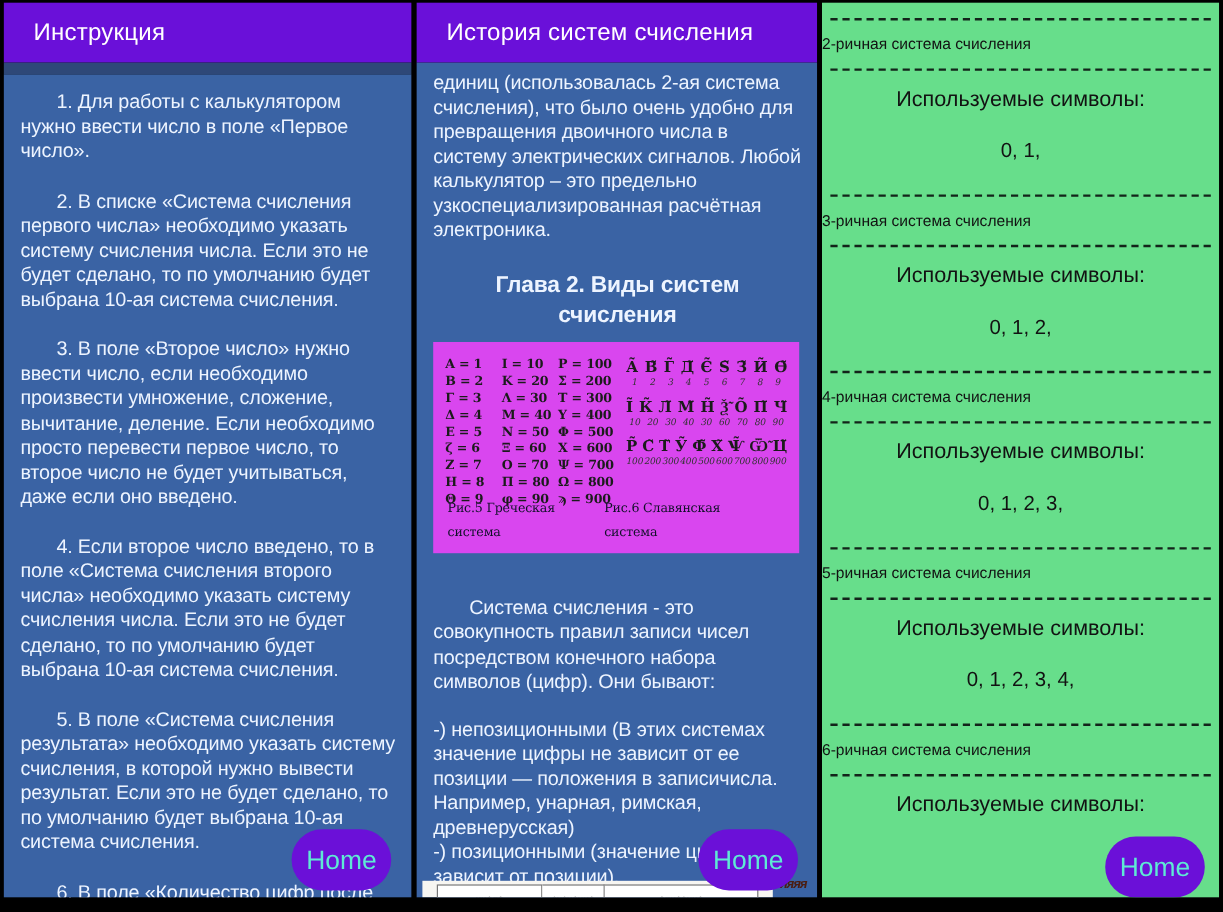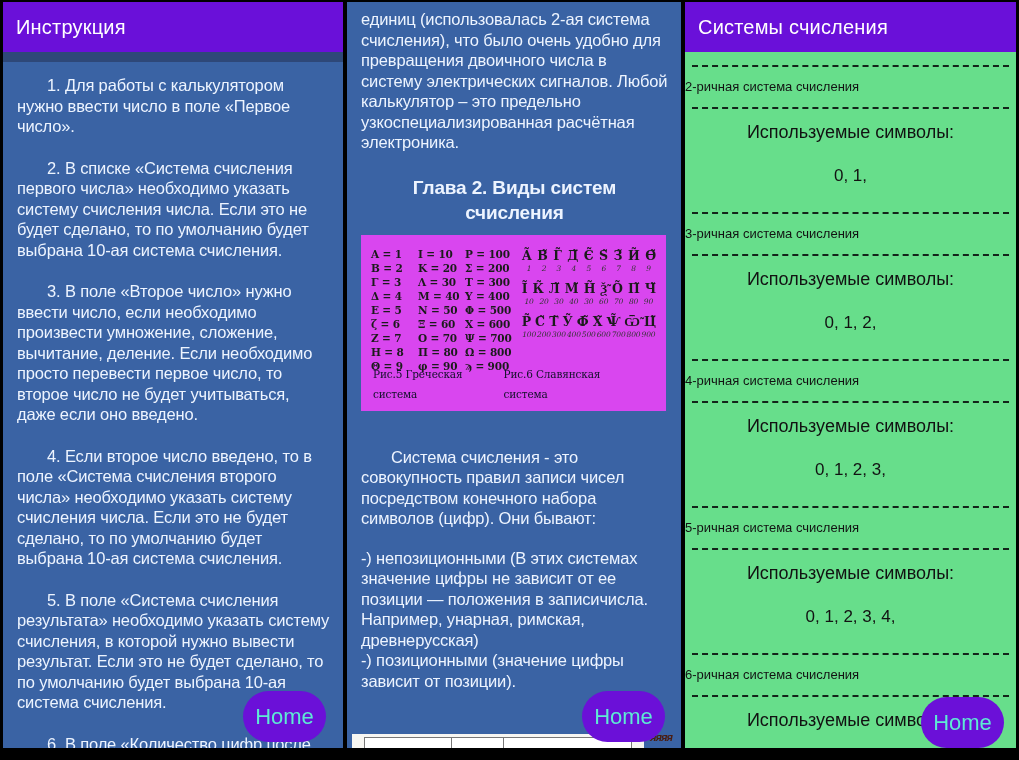--- a/index.html
+++ b/index.html
@@ -6,21 +6,21 @@
   html,body { width:1019px; height:760px; background:#000; overflow:hidden;
               font-family:"Liberation Sans","DejaVu Sans",sans-serif; }
   .app { width:1019px; height:760px; background:#000; display:flex;
          padding:2px 3px 12px 3px; gap:4px; }
   .panel { position:relative; height:746px; overflow:hidden; display:flex; flex-direction:column; }
   .panel-instruction { width:340px; }
   .panel-history { width:334px; }
   .panel-systems  { width:331px; }
 
   .hdr { height:50px; flex:0 0 50px; background:#6A10D9; color:#fff;
-         display:flex; align-items:center; padding-left:13px;
+         display:flex; align-items:center; padding-left:25px;
          font-size:20px; font-weight:500; letter-spacing:.2px; z-index:5; position:relative;}
 
   .band { height:10px; flex:0 0 10px; background:#2E4878; }
 
   .body-blue { flex:1 1 auto; background:#3A63A4; color:#EDF4FF; overflow:hidden; position:relative;
                padding:13px 13px 0 14px; font-size:16.5px; line-height:20.5px; letter-spacing:-0.15px; }
   .para { margin-bottom:21px; text-indent:30px; }
   .para-noindent { text-indent:0; margin-bottom:0; }
 
   .clip-top { margin-top:-6px; }
@@ -80,20 +80,23 @@
         <p class="para">2. В списке «Система счисления первого числа» необходимо указать систему счисления числа. Если это не будет сделано, то по умолчанию будет выбрана 10-ая система счисления.</p>
         <p class="para">3. В поле «Второе число» нужно ввести число, если необходимо произвести умножение, сложение, вычитание, деление. Если необходимо просто перевести первое число, то второе число не будет учитываться, даже если оно введено.</p>
         <p class="para">4. Если второе число введено, то в поле «Система счисления второго числа» необходимо указать систему счисления числа. Если это не будет сделано, то по умолчанию будет выбрана 10-ая система счисления.</p>
         <p class="para">5. В поле «Система счисления результата» необходимо указать систему счисления, в которой нужно вывести результат. Если это не будет сделано, то по умолчанию будет выбрана 10-ая система счисления.</p>
         <p class="para">6. В поле «Количество цифр после запятой» нужно указать до какого разряда необходимо округлить число при операции «Деление». Если это не указано, то по-умолчанию число будет округлено до 3-х знаков в дробной части.</p>
       </div>
     <button class="home-btn hb-1">Home</button>
   </div>
 
   <div class="panel panel-history">
+    <div class="hdr">
+      <span>История систем счисления</span>
+    </div>
     <div class="body-blue">
       <p class="para para-noindent clip-top">единиц (использовалась 2-ая система счисления), что было очень удобно для превращения двоичного числа в систему электрических сигналов. Любой калькулятор – это предельно узкоспециализированная расчётная электроника.</p>
       <div class="chapter">Глава 2. Виды систем счисления</div>
 
       <div class="figure">
         <div class="fig-cols">
           <div class="greek">
             <div class="gk-col">
                 <div>A = 1</div>
                 <div>B = 2</div>
@@ -219,23 +222,20 @@
           <div class="mtc2">значение</div>
           <div class="mtc3">описание</div>
         </div>
       </div>
       <div class="side-squiggle" style="position: absolute; left: 303px; bottom: 1px;">яяяя</div>
     </div>
     <button class="home-btn hb-2">Home</button>
   </div>
 
   <div class="panel panel-systems">
-    <div class="hdr">
-      <span>Системы счисления</span>
-    </div>
     <div class="body-green">
 
       <div class="sys-section">
         <div class="dash"></div>
         <div class="sys-title">2-ричная система счисления</div>
         <div class="dash"></div>
         <div class="sys-label">Используемые символы:</div>
         <div class="sys-symbols">0, 1,</div>
       </div>
 

